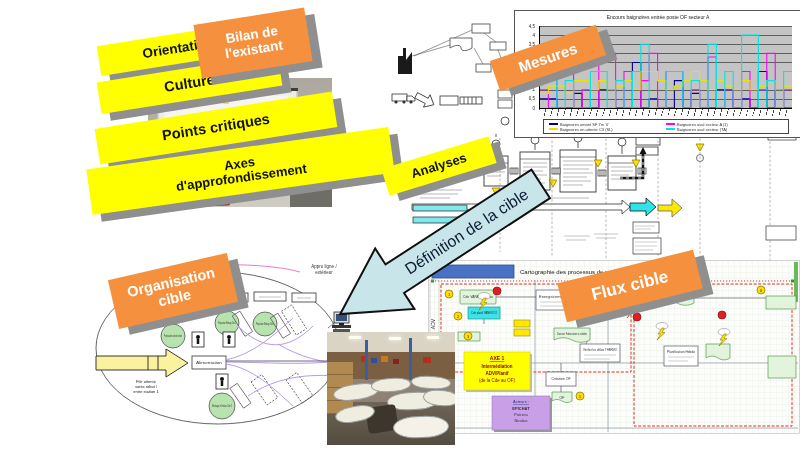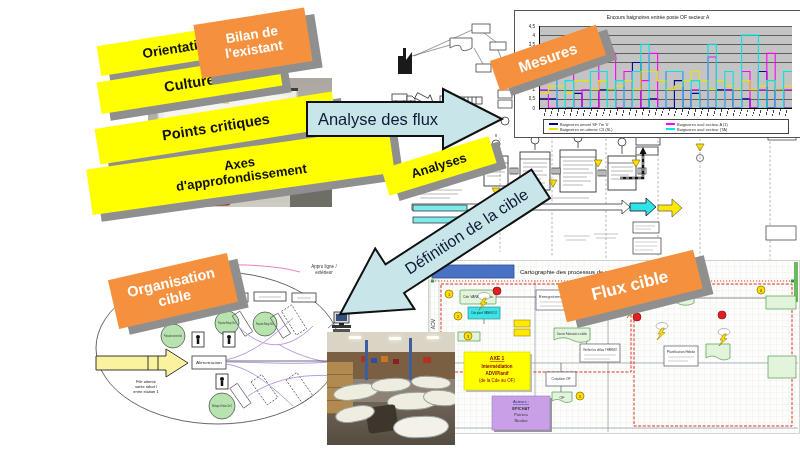--- a/index.html
+++ b/index.html
@@ -439,26 +439,20 @@
     <span>Analyses</span>
   </div>
   <div class="banner or" style="left:112px;top:266px;width:122px;height:50px;font-size:14.5px;transform:rotate(-13deg);">
     <span>Organisation</span>
     <span>cible</span>
   </div>
   <div class="banner or" style="left:560px;top:266px;width:140px;height:40px;font-size:17px;transform:rotate(-14deg);">
     <span>Flux cible</span>
   </div>
 
-  <div class="abs" style="left:305px;top:86px;width:200px;height:66px;">
-    <svg width="200" height="66" viewBox="0 0 200 66">
-      <polygon points="2,16 138,16 138,3 197,33 138,63 138,50 2,50" fill="#C8E6EA" stroke="#111" stroke-width="2"></polygon>
-    </svg>
-    <span class="arrowtxt" style="left:4px;top:16px;width:138px;height:34px;font-size:16.5px;">Analyse des flux</span>
-  </div>
   <div class="abs" style="left:318px;top:210px;width:245px;height:78px;transform:rotate(-33deg);">
     <svg width="245" height="78" viewBox="0 0 245 78">
       <polygon points="3,39 68,3 68,22 242,22 242,56 68,56 68,75" fill="#C8E6EA" stroke="#111" stroke-width="2"></polygon>
     </svg>
     <span class="arrowtxt" style="left:66px;top:22px;width:176px;height:34px;font-size:16px;">Définition de la cible</span>
   </div>
 
 </div>
 
 </body></html>

